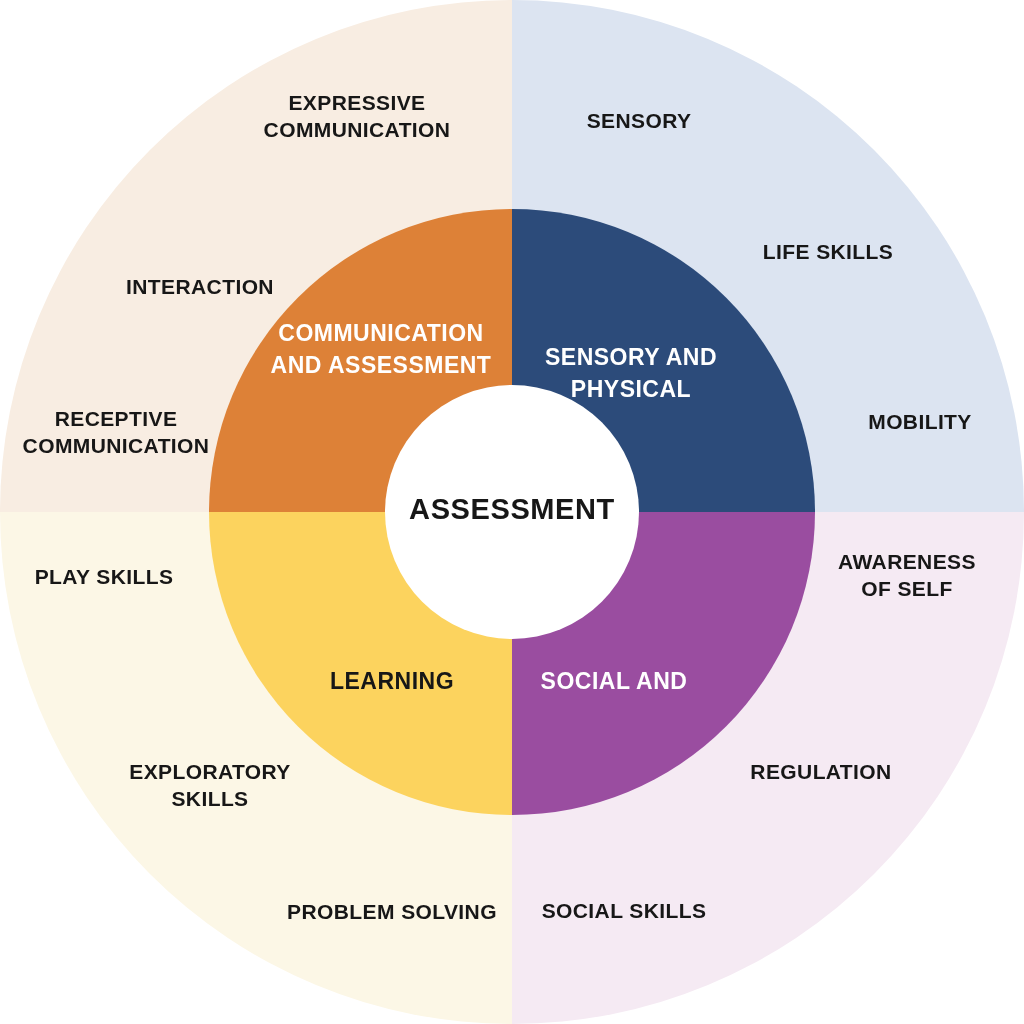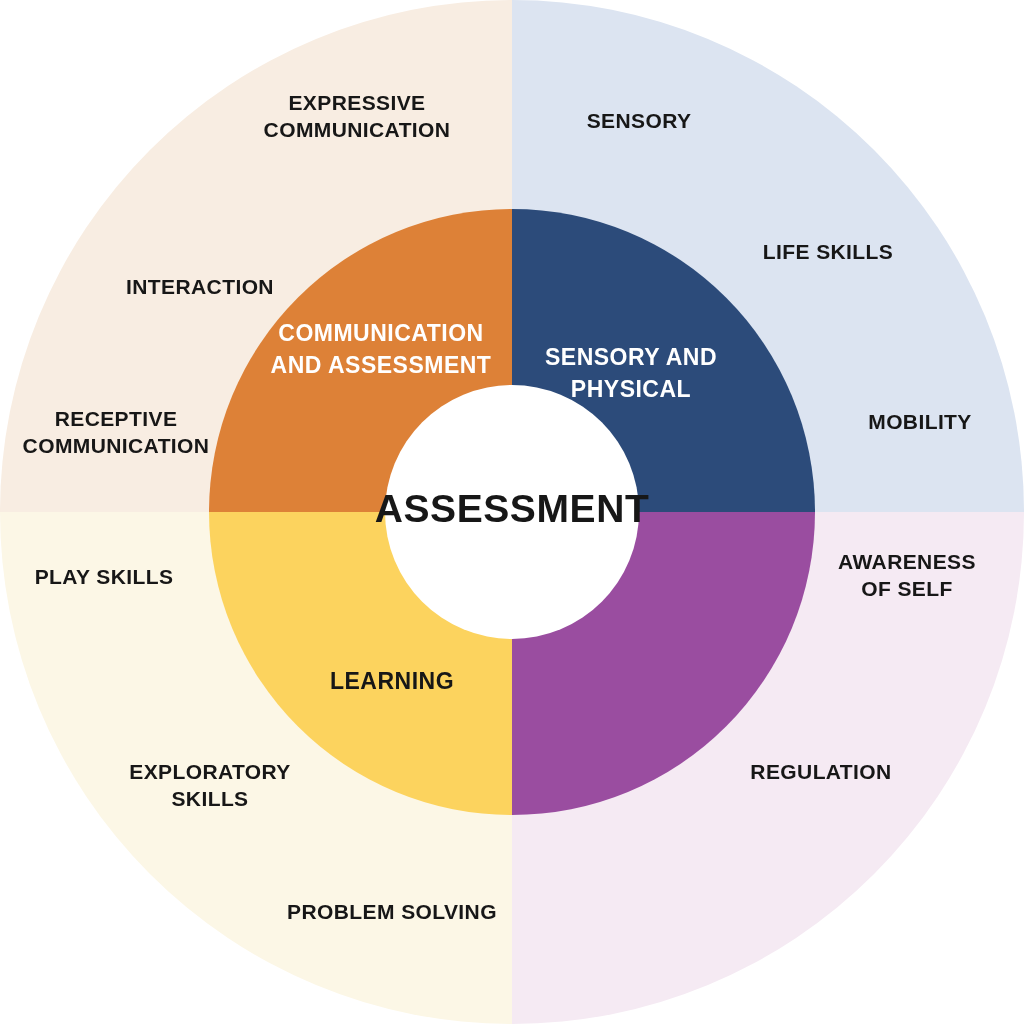--- a/index.html
+++ b/index.html
@@ -47,21 +47,21 @@
     font-size: 21px;
     line-height: 27px;
     letter-spacing: 0.4px;
   }
   .ring-label {
     font-size: 23px;
     line-height: 32px;
     letter-spacing: 0.5px;
   }
   .title-label {
-    font-size: 39px;
+    font-size: 29px;
     line-height: 46px;
     letter-spacing: 0.6px;
   }
   .white-text { color: #ffffff; }
 </style>
 </head>
 <body>
 
 <div class="stage">
 
@@ -86,20 +86,21 @@
     <span>AND ASSESSMENT</span>
   </div>
   <div class="abs label ring-label white-text" style="left:631px; top:349px;margin-top:24px;">
     <span>SENSORY AND</span>
     <span>PHYSICAL</span>
   </div>
   <div class="abs label ring-label" style="left:392px; top:681px;">
     <span>LEARNING</span>
   </div>
   <div class="abs label ring-label white-text" style="left:614px; top:681px;">
+    <span>SOCIAL AND</span>
   </div>
 
   <div class="abs label outer-label" style="left:357px; top:116px;">
     <span>EXPRESSIVE</span>
     <span>COMMUNICATION</span>
   </div>
   <div class="abs label outer-label" style="left:200px; top:258px;margin-top:28px;">
     <span>INTERACTION</span>
   </div>
   <div class="abs label outer-label" style="left:116px; top:432px;">
@@ -128,14 +129,17 @@
     <span>SKILLS</span>
   </div>
 
   <div class="abs label outer-label" style="left:907px; top:575px;">
     <span>AWARENESS</span>
     <span>OF SELF</span>
   </div>
   <div class="abs label outer-label" style="left:821px; top:771px;">
     <span>REGULATION</span>
   </div>
+  <div class="abs label outer-label" style="left:624px; top:910px;">
+    <span>SOCIAL SKILLS</span>
+  </div>
 
 </div>
 
 </body></html>

